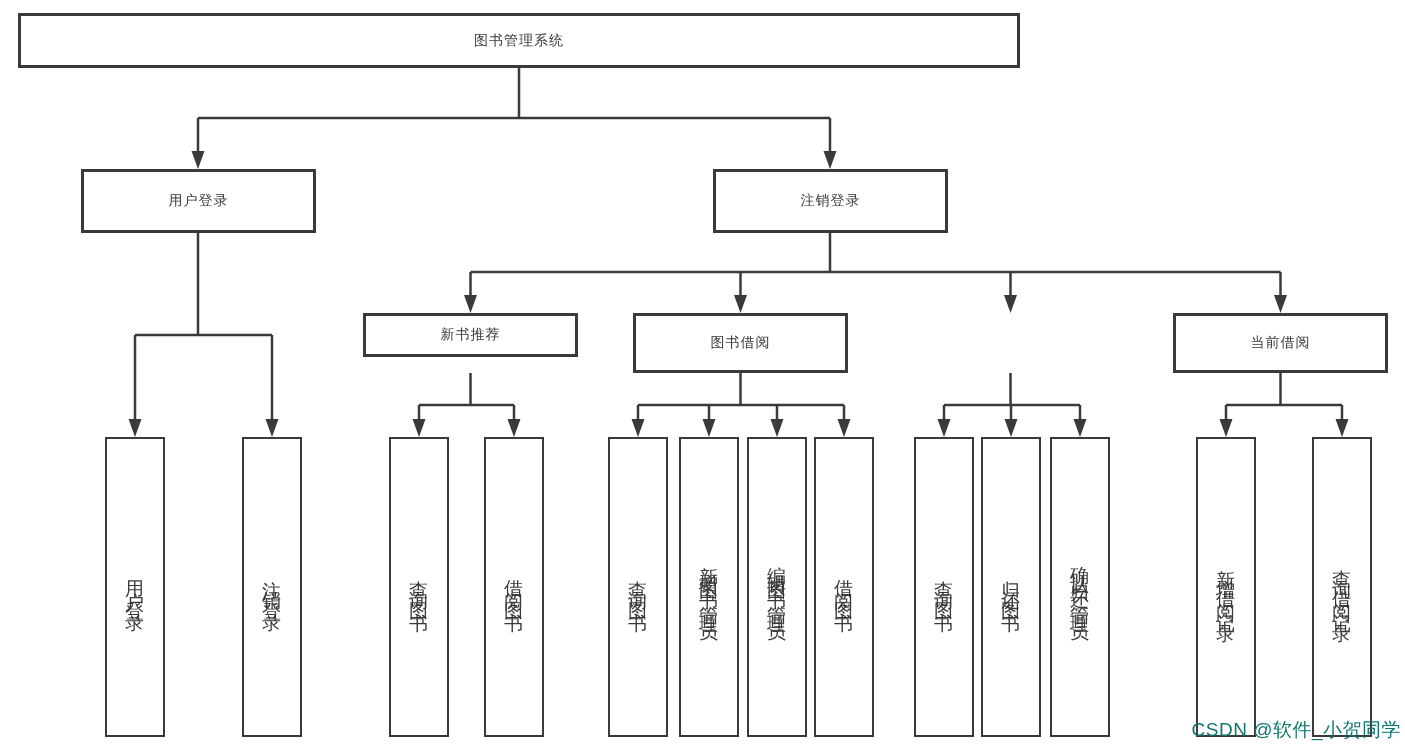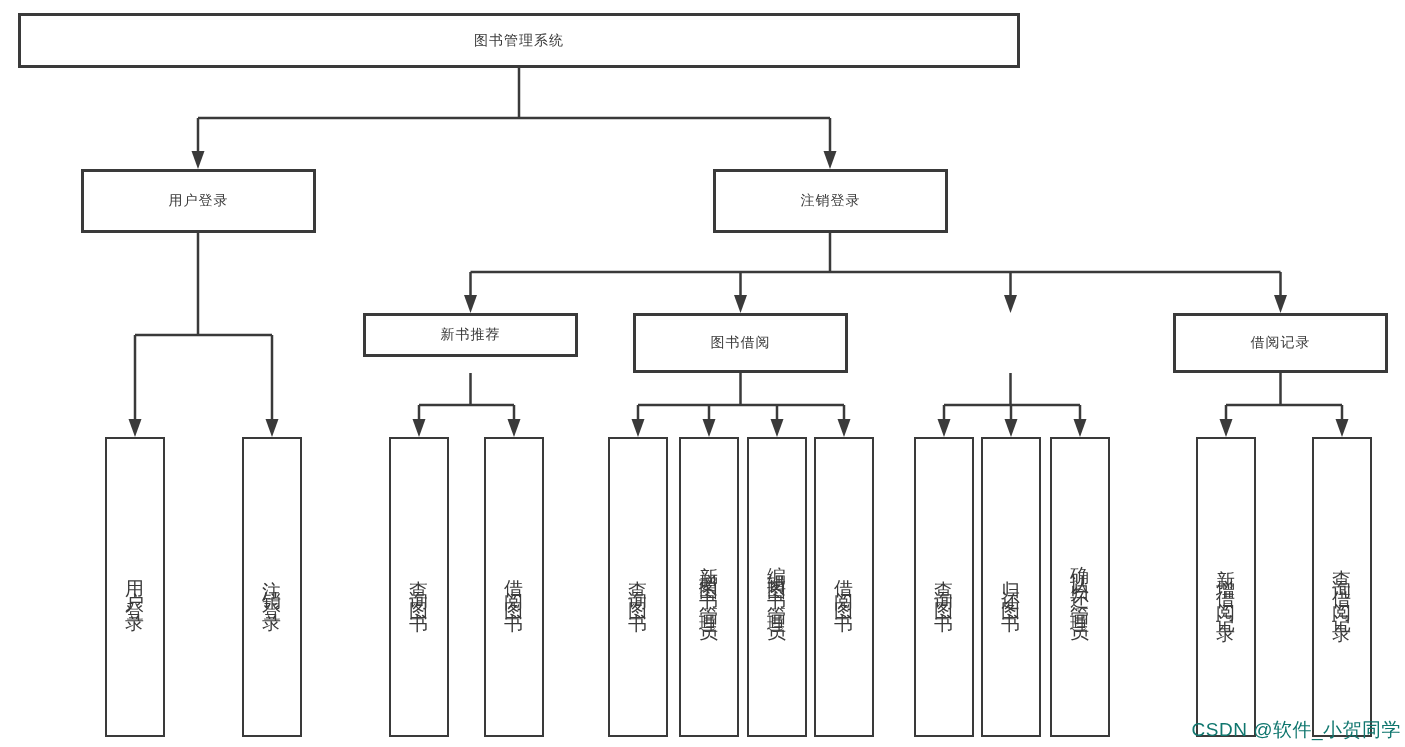--- a/index.html
+++ b/index.html
@@ -183,21 +183,21 @@
     <span>注销登录</span>
   </div>
 
   <div class="node c0">
     <span>新书推荐</span>
   </div>
   <div class="node c1">
     <span>图书借阅</span>
   </div>
   <div class="node c3">
-    <span>借阅记录</span>
+    <span>当前借阅</span>
   </div>
 
   <div class="leaf a0">
     <span class="vtext">用户登录</span>
   </div>
   <div class="leaf a1">
     <span class="vtext">注销登录</span>
   </div>
 
   <div class="leaf b0">

